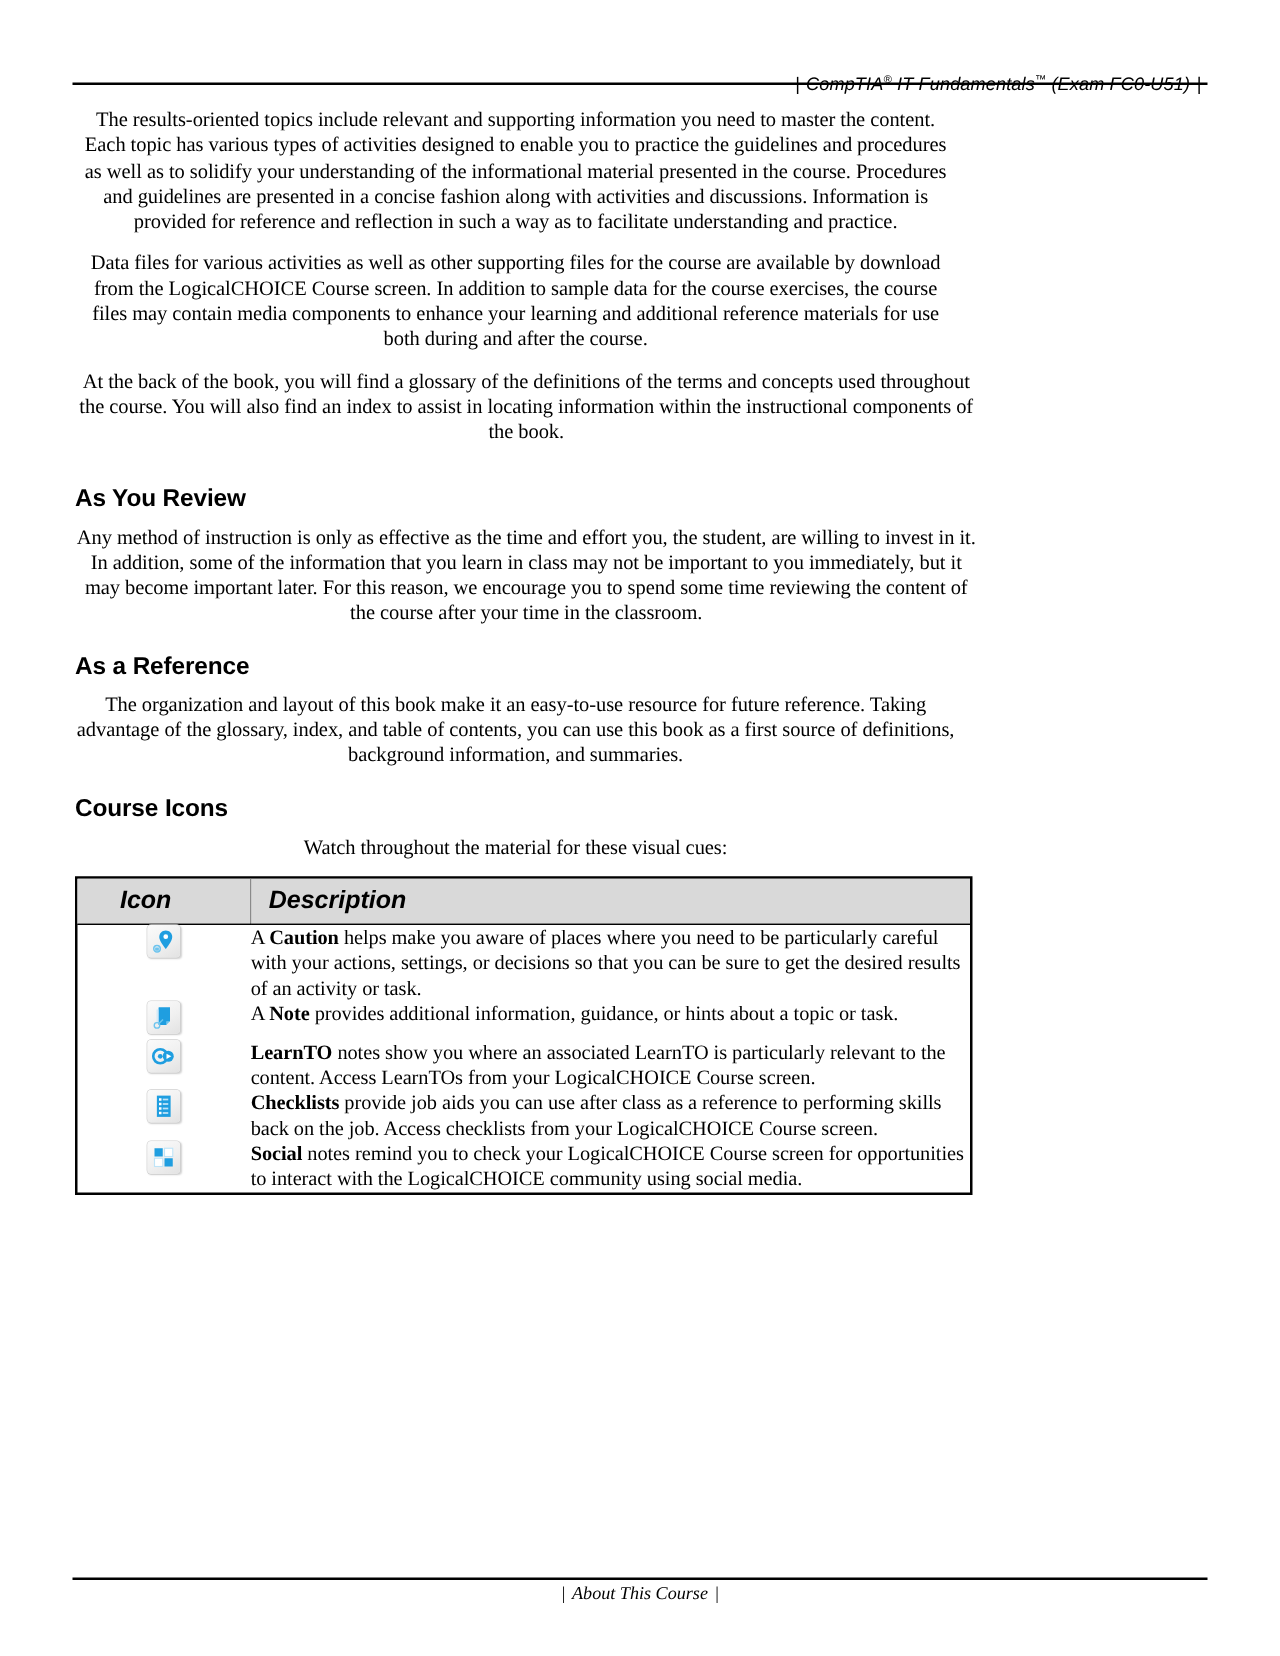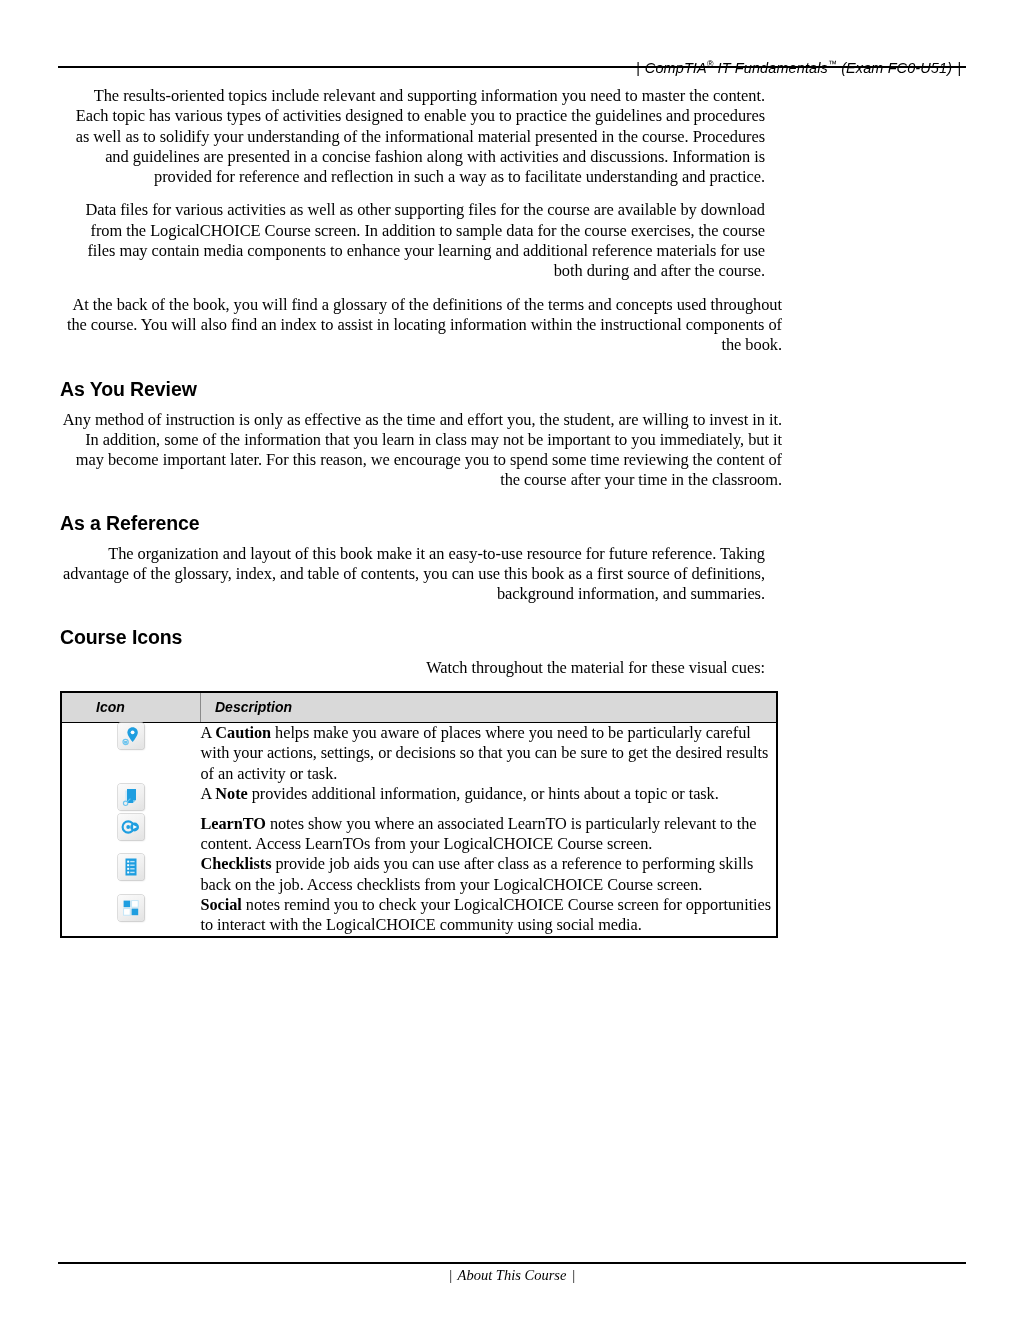--- a/index.html
+++ b/index.html
@@ -54,55 +54,55 @@
   .content {
     position: absolute;
     left: 60px;
     top: 86px;
     width: 725px;
   }
   p.body {
     margin: 0 0 13px 0;
     font-size: 16.4px;
     line-height: 20.3px;
-    text-align: right;
+    text-align: center;
     letter-spacing: -0.05px;
   }
   p.body.narrow { width: 705px; }
   p.body.wide   { width: 722px; }
 
   h2.section {
     font-family: "Liberation Sans", sans-serif;
     font-weight: 600;
     font-size: 19.5px;
     margin: 21px 0 9px 0;
     letter-spacing: -0.1px;
     color: #000;
   }
-  h2.section.first { margin-top: 22px; }
+  h2.section.first { margin-top: 32px; }
 
   
   .icon-table-wrap {
     margin-top: 13px;
     width: 718px;
     border: 2px solid #000;
     background: #fff;
     box-sizing: border-box;
   }
   table.icon-table {
     border-collapse: collapse;
     width: 100%;
     table-layout: fixed;
   }
   table.icon-table thead th {
     background: #d9d9d9;
     font-family: "Liberation Sans", sans-serif;
     font-style: italic;
     font-weight: 600;
-    font-size: 14px;
+    font-size: 20px;
     text-align: left;
     padding: 6px 0 7px 0;
     border-bottom: 1.6px solid #000;
   }
   th.col-icon {
     width: 104px;
     padding-left: 34px !important;
     border-right: 1.2px solid #8a8a8a;
   }
   th.col-desc { padding-left: 14px !important; }

